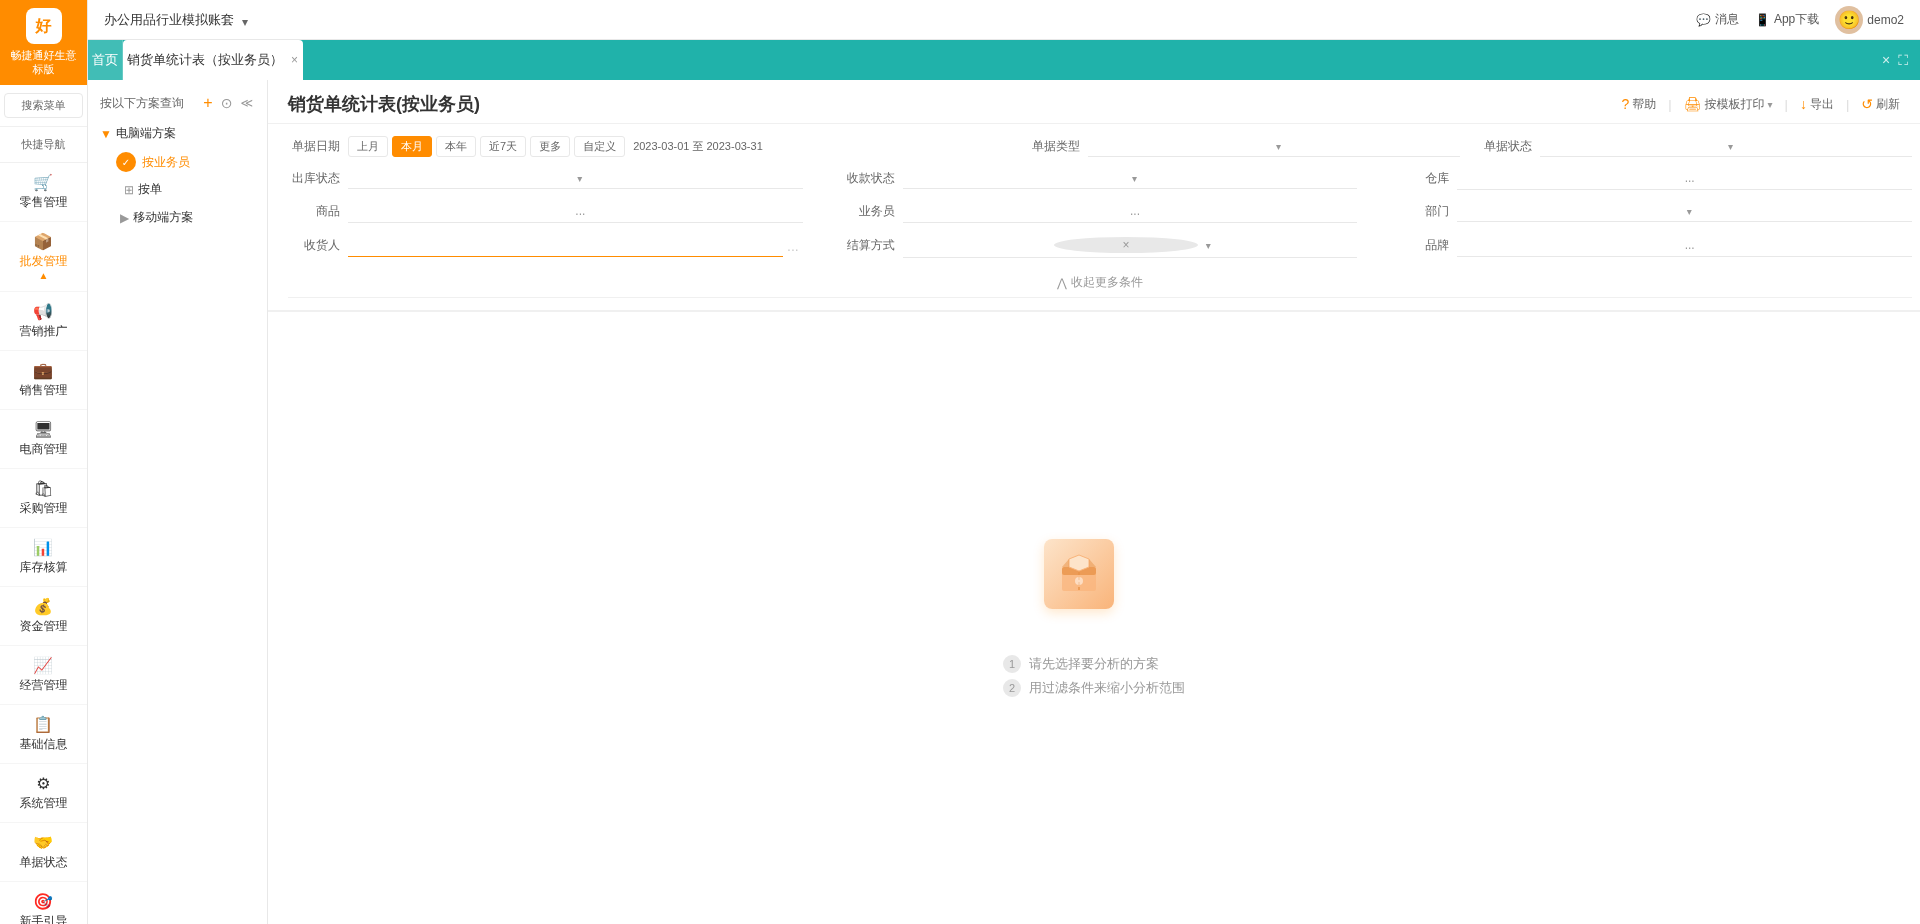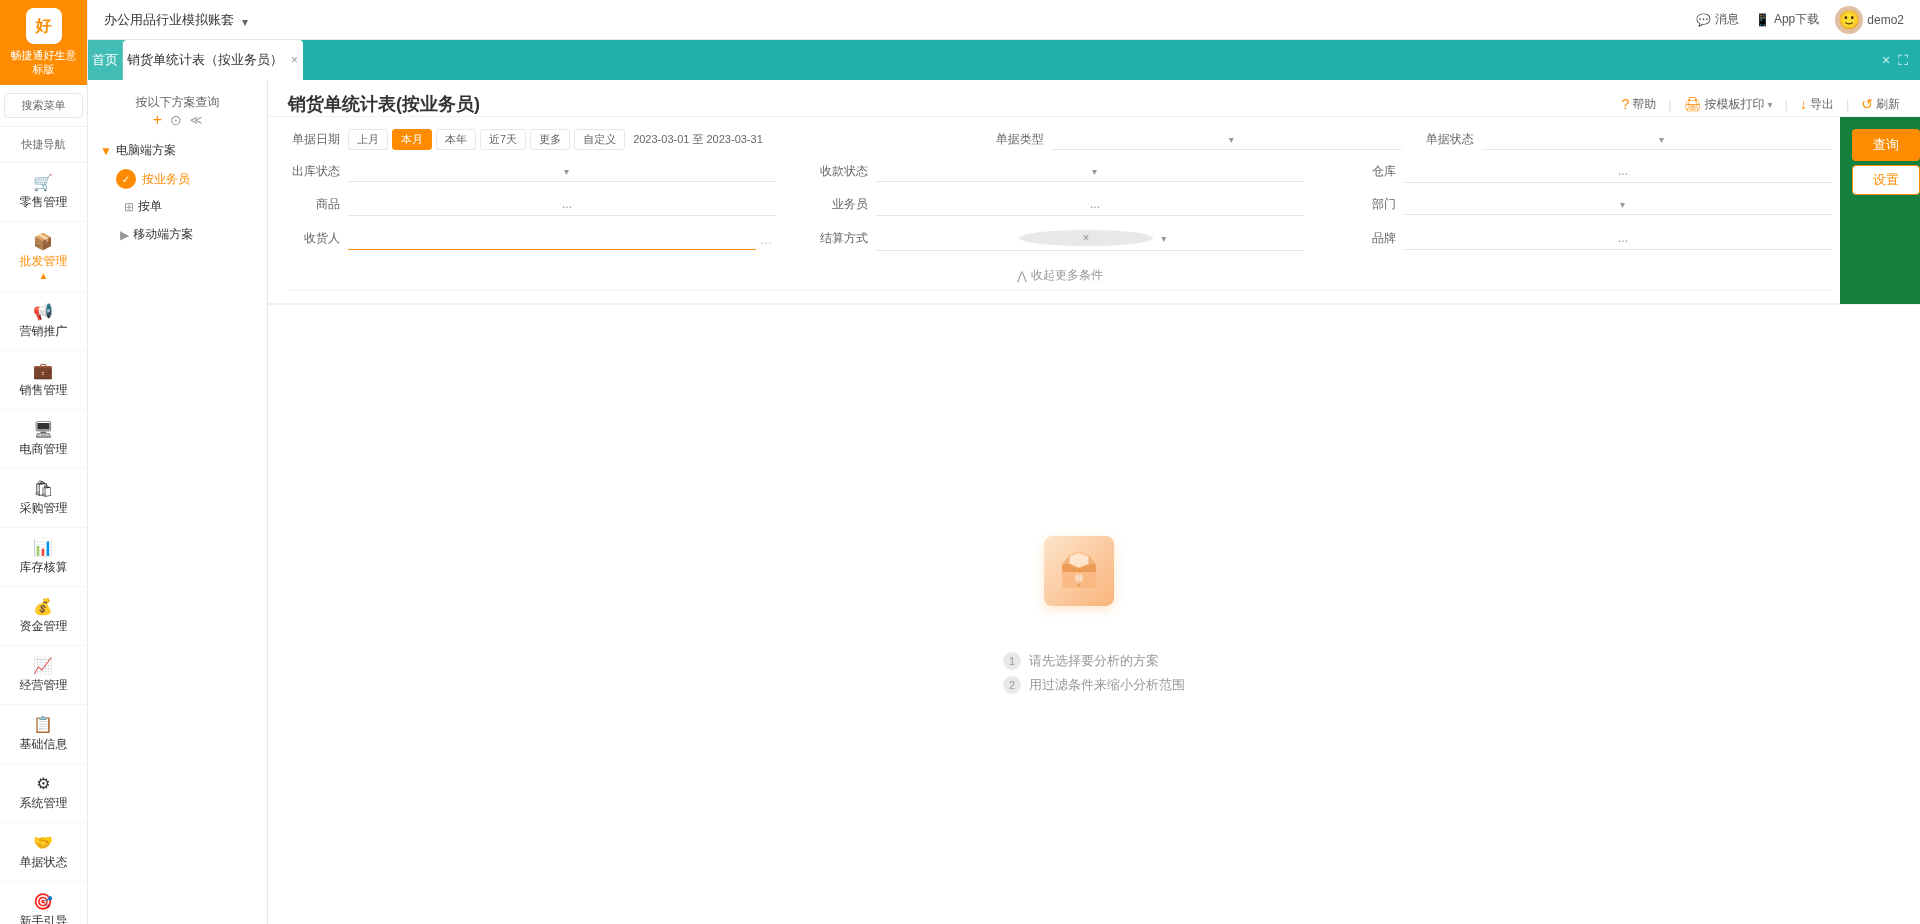--- a/index.html
+++ b/index.html
@@ -37,40 +37,40 @@
     .tab.home { background: rgba(255,255,255,0.15); color: #fff; }
     .tab.active { background: #fff; color: #333; border-radius: 4px 4px 0 0; }
     .tab .tab-close { margin-left: 8px; color: #999; font-size: 12px; cursor: pointer; }
     .tab-expand { margin-left: auto; padding: 0 12px; color: rgba(255,255,255,0.8); cursor: pointer; display: flex; gap: 8px; }
 
     
     .content { flex: 1; display: flex; overflow: hidden; background: #f5f5f5; }
 
     
     .left-panel { width: 180px; background: #fff; border-right: 1px solid #e8e8e8; flex-shrink: 0; padding: 8px 0; overflow-y: auto; }
-    .left-panel-header { display: flex; align-items: center; justify-content: space-between; padding: 6px 12px; font-size: 12px; color: #666; flex-direction: column; }
+    .left-panel-header { display: flex; align-items: center; justify-content: space-between; padding: 6px 12px; font-size: 12px; color: #666; }
     .left-panel-header span { font-size: 12px; }
     .left-panel-actions { display: flex; gap: 4px; align-items: center; }
     .left-panel-actions button { background: none; border: none; cursor: pointer; color: #999; font-size: 14px; padding: 0 2px; }
     .left-panel-section { padding: 2px 0; }
     .left-panel-group { display: flex; align-items: center; padding: 5px 12px; cursor: pointer; font-size: 12px; color: #333; }
     .left-panel-group .arrow { margin-right: 4px; color: #ff8c00; }
     .left-panel-item { display: flex; align-items: center; padding: 5px 12px 5px 28px; cursor: pointer; font-size: 12px; color: #333; }
     .left-panel-item.active { color: #ff8c00; }
     .left-panel-item .item-icon { width: 20px; height: 20px; background: #ff8c00; border-radius: 50%; display: flex; align-items: center; justify-content: center; color: #fff; font-size: 10px; margin-right: 6px; flex-shrink: 0; }
     .left-panel-sub { padding: 4px 12px 4px 36px; cursor: pointer; font-size: 12px; color: #333; display: flex; align-items: center; gap: 4px; }
     .mobile-section { padding-left: 20px; }
     .mobile-group { display: flex; align-items: center; padding: 5px 12px; cursor: pointer; font-size: 12px; color: #333; }
     .mobile-group .arrow { margin-right: 4px; color: #ccc; }
 
     
     .right-panel { flex: 1; display: flex; flex-direction: column; overflow: hidden; background: #fff; }
 
     
-    .page-header { padding: 12px 20px 0; display: flex; align-items: center; justify-content: space-between; border-bottom: 1px solid #f0f0f0; background: #fff; }
+    .page-header { padding: 12px 20px 7px; display: flex; align-items: center; justify-content: space-between; border-bottom: 1px solid #f0f0f0; background: #fff; }
     .page-title { font-size: 18px; font-weight: 600; color: #333; }
     .page-actions { display: flex; align-items: center; gap: 12px; }
     .page-action-btn { background: none; border: none; cursor: pointer; color: #666; font-size: 12px; display: flex; align-items: center; gap: 3px; }
     .page-action-btn .btn-icon { color: #ff8c00; font-size: 14px; }
     .action-divider { color: #ddd; }
 
     
     .filter-area { padding: 12px 20px; background: #fff; border-bottom: 1px solid #f0f0f0; }
     .filter-row { display: flex; align-items: center; margin-bottom: 10px; gap: 0; }
     .filter-row:last-child { margin-bottom: 0; }
@@ -402,24 +402,20 @@
           </div>
 
           <div class="collapse-bar">
             <button class="collapse-btn">
               <span>⋀</span>
               <span>收起更多条件</span>
             </button>
           </div>
         </div>
 
-        <div class="action-buttons">
-          <button class="query-btn">查询</button>
-          <button class="set-btn">设置</button>
-        </div>
       </div>
 
       <div class="empty-state">
         <div class="empty-icon">
           <div class="empty-box">
             <svg width="50" height="50" viewBox="0 0 50 50">
               <rect x="8" y="18" width="34" height="24" rx="2" fill="#f9b47a" opacity="0.7"></rect>
               <rect x="8" y="18" width="34" height="8" rx="2" fill="#e8944a" opacity="0.8"></rect>
               <line x1="25" y1="18" x2="25" y2="42" stroke="#e8944a" stroke-width="1.5" stroke-dasharray="3,2"></line>
               <path d="M15 10 L25 6 L35 10 L35 18 L25 22 L15 18 Z" fill="#fde4ca" stroke="#f9b47a" stroke-width="1"></path>

